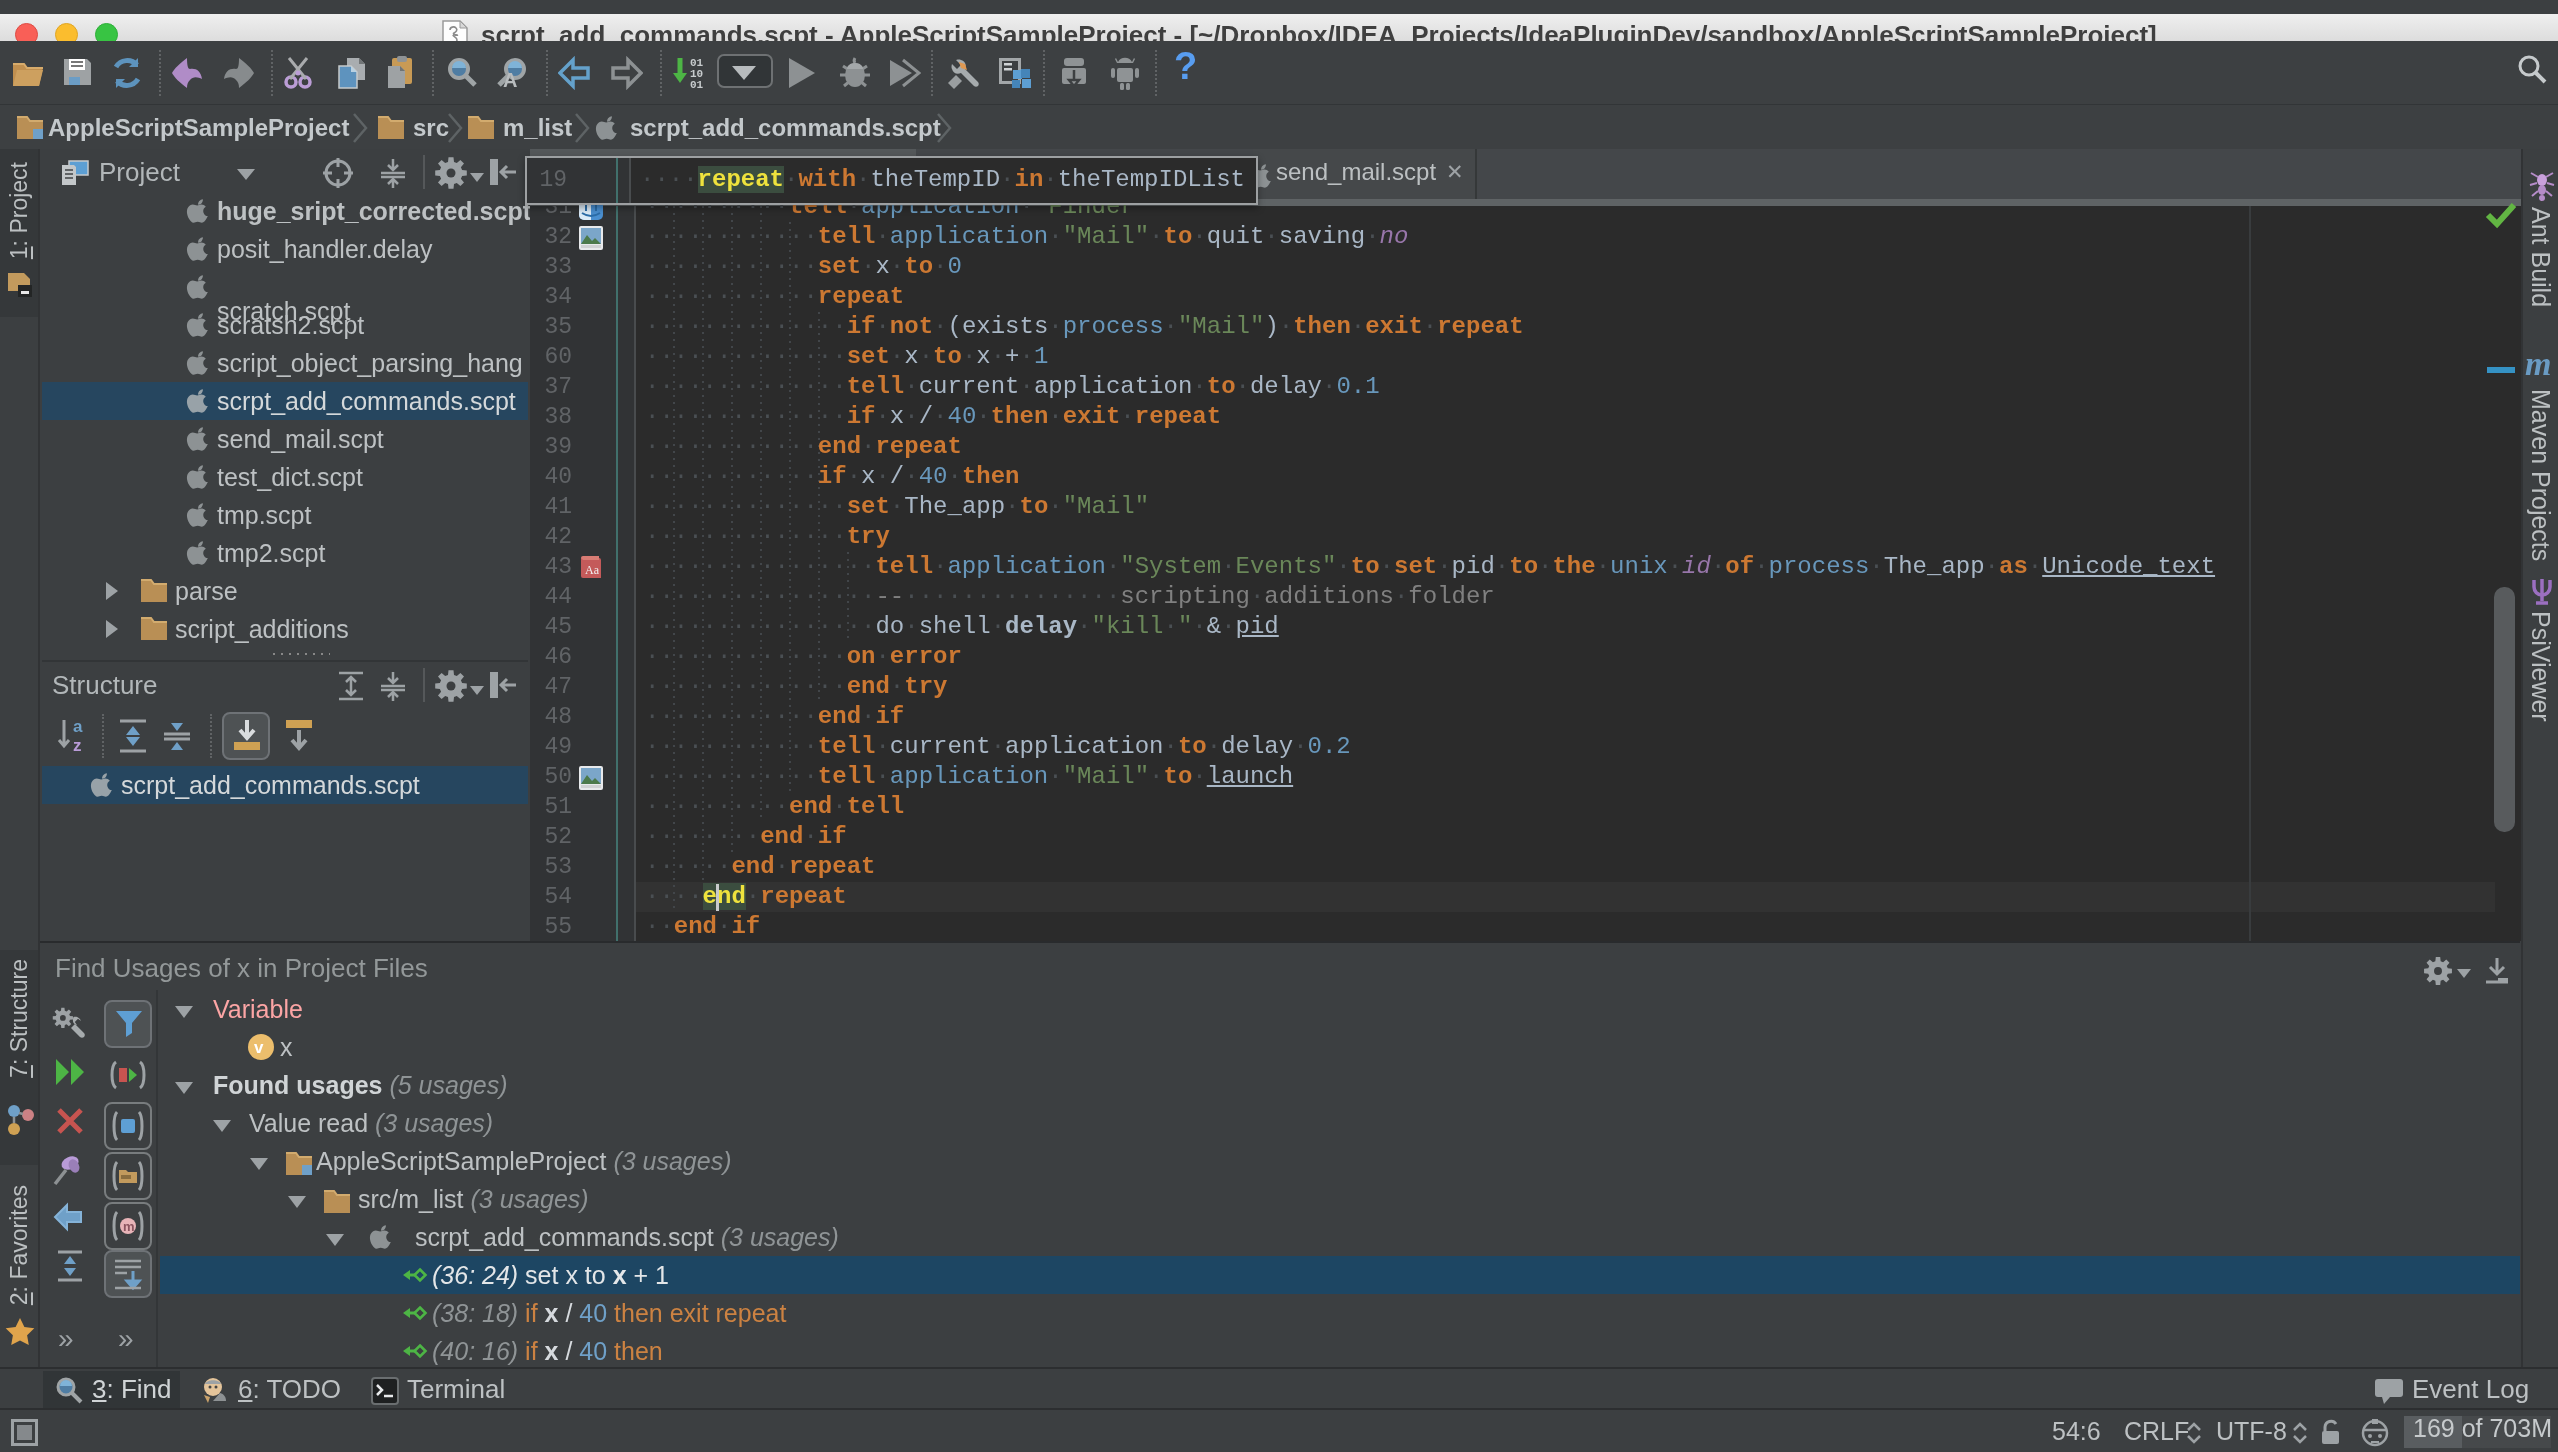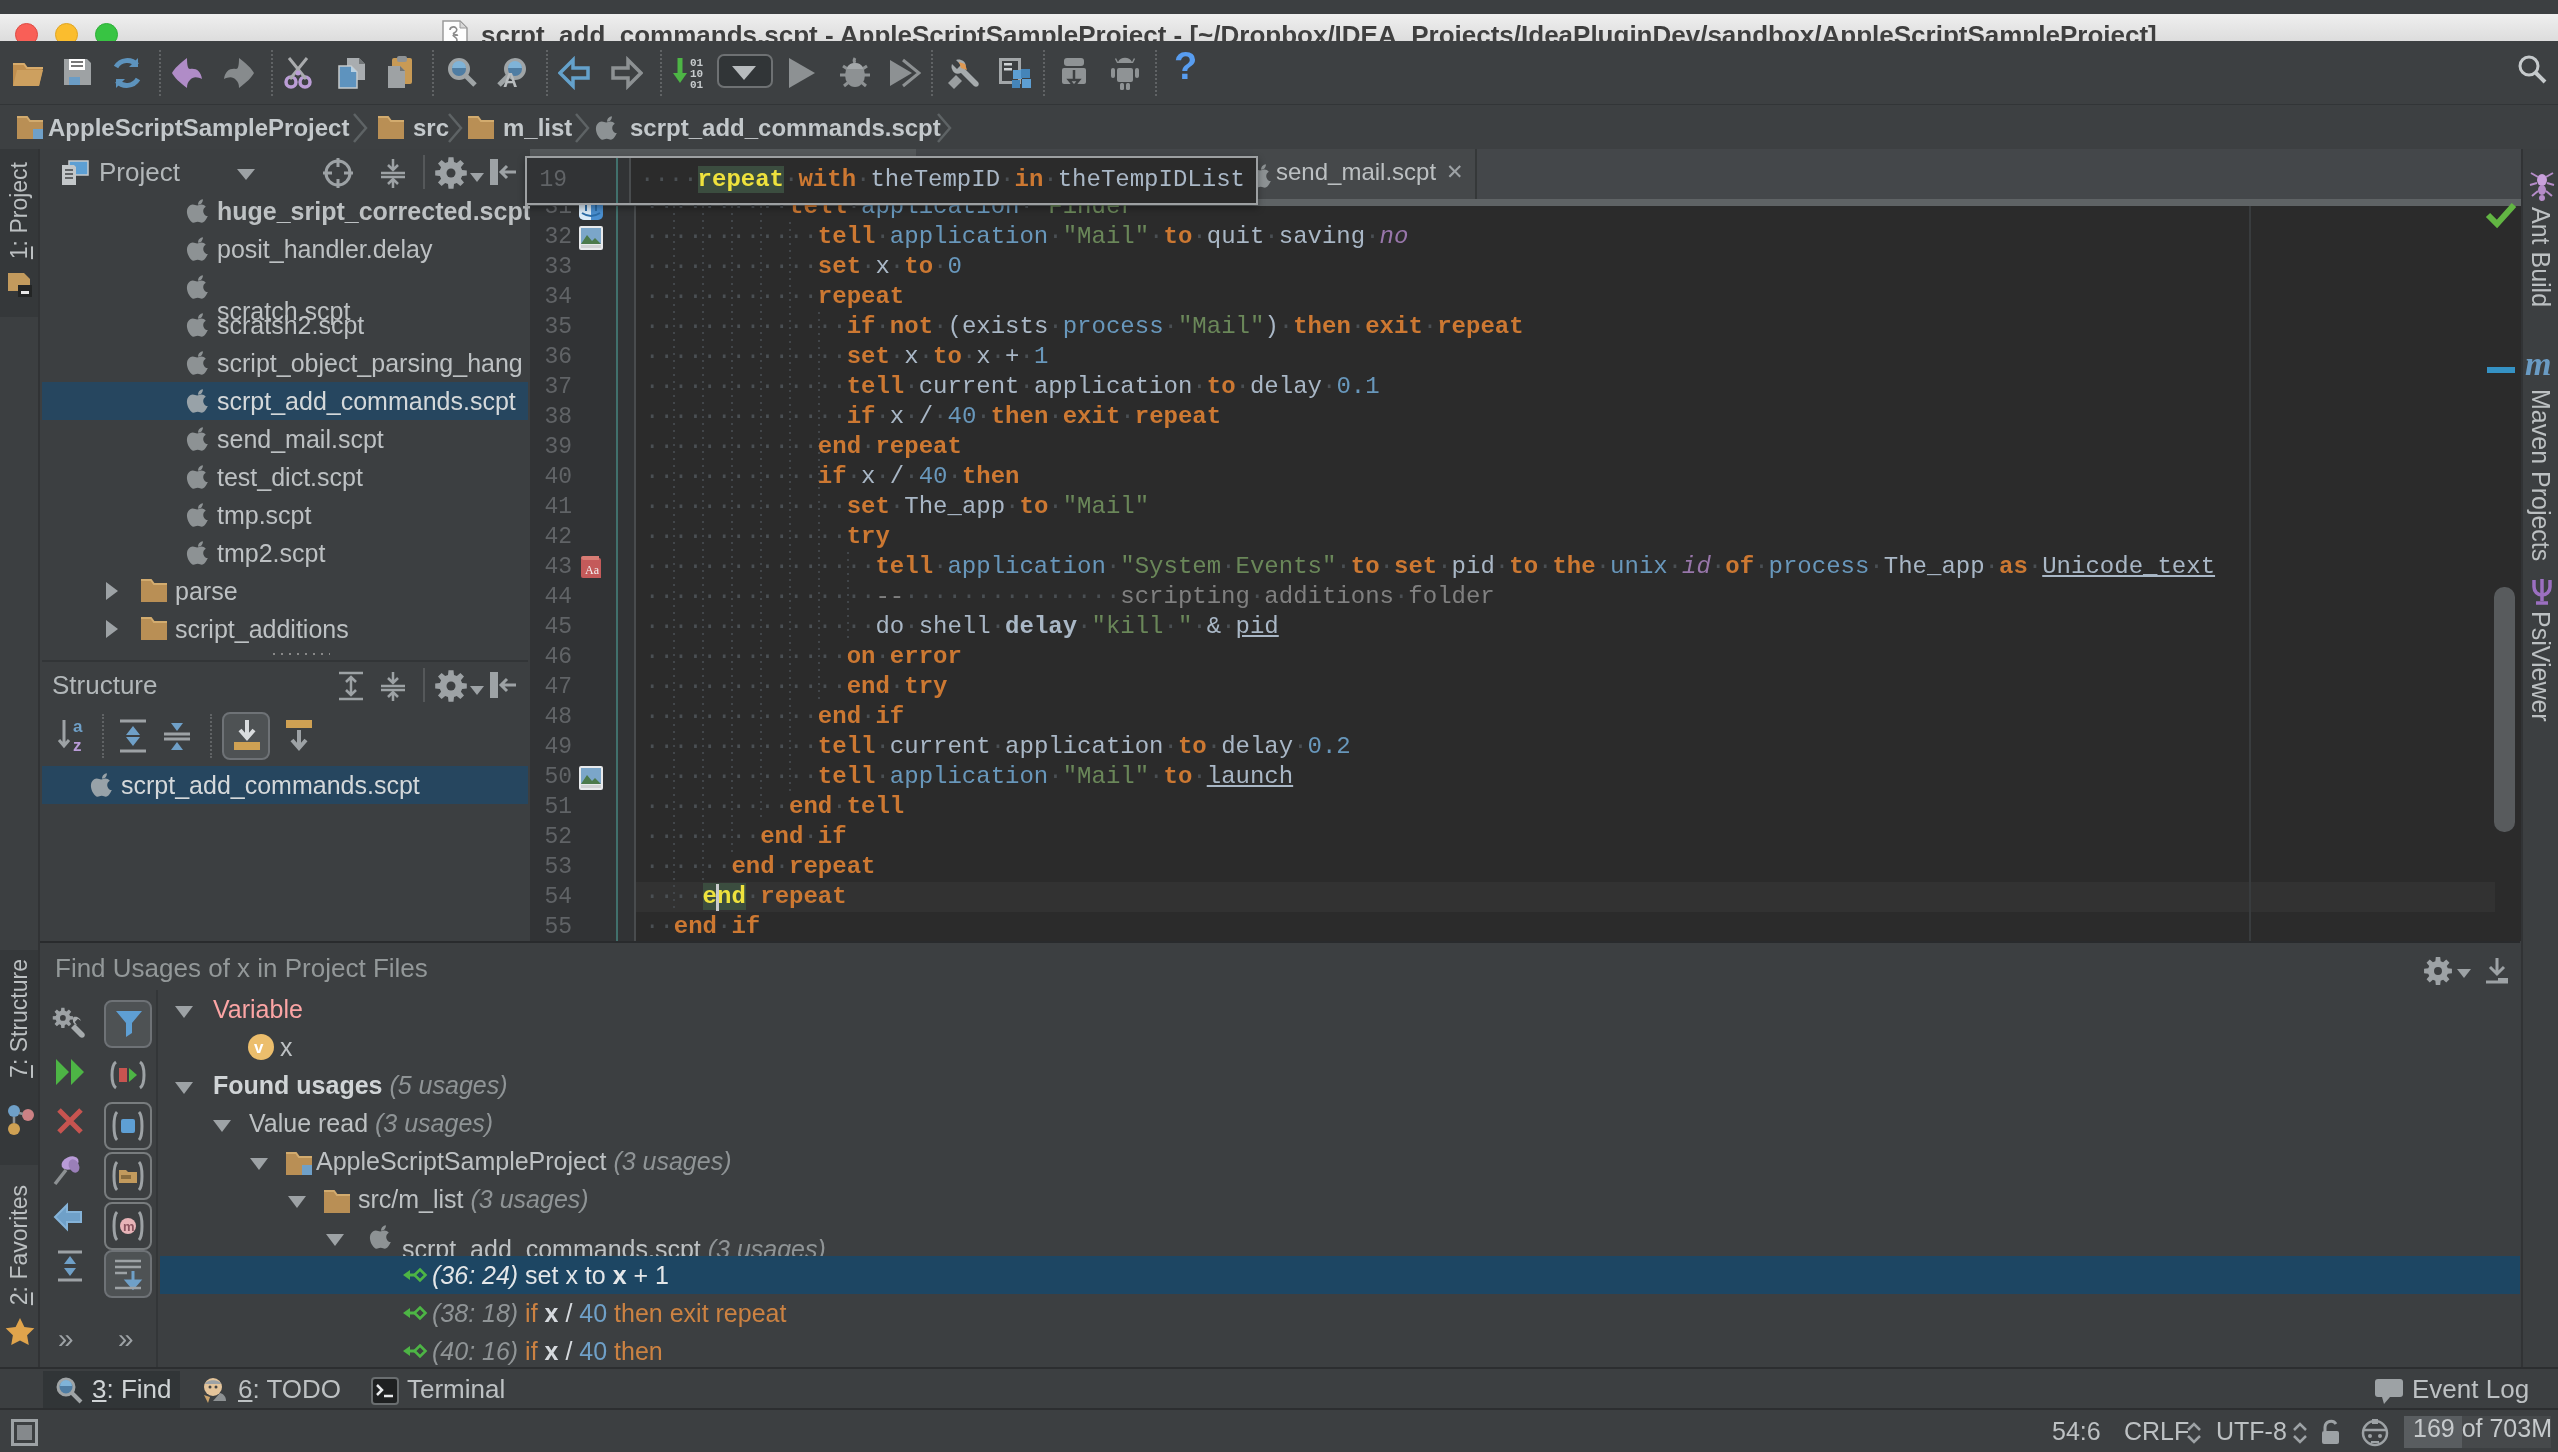--- a/index.html
+++ b/index.html
@@ -433,21 +433,21 @@
  <div class="guide" style="left:230px;top:43px;height:630px;"></div>
  <div class="guide" style="left:259px;top:73px;height:570px;"></div>
  <div class="guide" style="left:288px;top:163px;height:390px;"></div>
  <div class="guide" style="left:317px;top:403px;height:90px;"></div>
 
  <div class="ln" style="top:43px;">31</div>
       <div class="ln" style="top:73px;">32</div>
       <div class="ln" style="top:103px;">33</div>
       <div class="ln" style="top:133px;">34</div>
       <div class="ln" style="top:163px;">35</div>
-      <div class="ln" style="top:193px;">36</div>
+      <div class="ln" style="top:193px;">60</div>
       <div class="ln" style="top:223px;">37</div>
       <div class="ln" style="top:253px;">38</div>
       <div class="ln" style="top:283px;">39</div>
       <div class="ln" style="top:313px;">40</div>
       <div class="ln" style="top:343px;">41</div>
       <div class="ln" style="top:373px;">42</div>
       <div class="ln" style="top:403px;">43</div>
       <div class="ln" style="top:433px;">44</div>
       <div class="ln" style="top:463px;">45</div>
       <div class="ln" style="top:493px;">46</div>
@@ -633,21 +633,21 @@
             <path d="M1 3h10l3 4h13v18H1z" fill="#b98f55"></path>
             <path d="M1 3h10l3 4h13" fill="none" stroke="#d2ab6e" stroke-width="2"></path>
             <rect x="17" y="15" width="10" height="10" fill="#6fa0c8"></rect>
           </svg></span><span class="abs" style="left:66px;">AppleScriptSampleProject <span class="it gray">(3 usages)</span></span></div>
  <div class="frow" style="left:248px;top:237px;"><span class="tri-d" style="margin-top:13px;"></span><span class="abs" style="left:35px;top:6px;"><svg width="28" height="26" viewBox="0 0 28 26">
             <path d="M1 3h10l3 4h13v18H1z" fill="#b98f55"></path>
             <path d="M1 3h10l3 4h13" fill="none" stroke="#d2ab6e" stroke-width="2"></path>
           </svg></span><span class="abs" style="left:70px;">src/m_list <span class="it gray">(3 usages)</span></span></div>
  <div class="frow" style="left:286px;top:275px;"><span class="tri-d" style="margin-top:13px;"></span><span class="abs" style="left:42px;top:4px;"><svg width="26" height="30" viewBox="0 0 18 20">
             <path d="M15.8 13.5c-.4.9-.6 1.3-1.1 2.1-.7 1.1-1.7 2.5-3 2.5-1.1 0-1.4-.7-2.9-.7s-1.8.7-2.9.7c-1.2 0-2.2-1.3-2.9-2.4C1.1 12.6.9 9.3 2.1 7.5c.8-1.2 2.1-2 3.3-2 1.2 0 2 .7 3 .7 1 0 1.6-.7 3-.7 1.1 0 2.2.6 3 1.6-2.6 1.4-2.2 5.1.4 6.4zM11.6 4.4c.5-.7.9-1.6.8-2.6-.9 0-1.9.6-2.5 1.3-.5.6-1 1.6-.8 2.5 1 .1 2-.5 2.5-1.2z" fill="#8d9294"></path>
-          </svg></span><span class="abs" style="left:76px;margin-top:12px;">scrpt_add_commands.scpt <span class="it gray">(3 usages)</span></span></div>
+          </svg></span><span class="abs" style="left:89px;">scrpt_add_commands.scpt <span class="it gray">(3 usages)</span></span></div>
  <div class="abs" style="left:120px;top:313px;width:2360px;height:38px;background:#1d4663;"></div>
  <div class="frow" style="left:360px;top:313px;color:#e3e6e8;">
         <span class="abs" style="top:5px;"><svg width="28" height="28" viewBox="0 0 28 28">
             <path d="M20 8.5l5.5 5.5-5.5 5.5L14.5 14z" fill="none" stroke="#4db545" stroke-width="2.6"></path>
             <path d="M16 14H6" stroke="#4db545" stroke-width="3"></path>
             <path d="M10 9l-7 5 7 5z" fill="#4db545"></path>
           </svg></span>
         <span class="abs" style="left:32px;"><span class="it">(36: 24)&nbsp;</span>set x to <b>x</b> + 1</span>
       </div>
  <div class="frow" style="left:360px;top:351px;">

